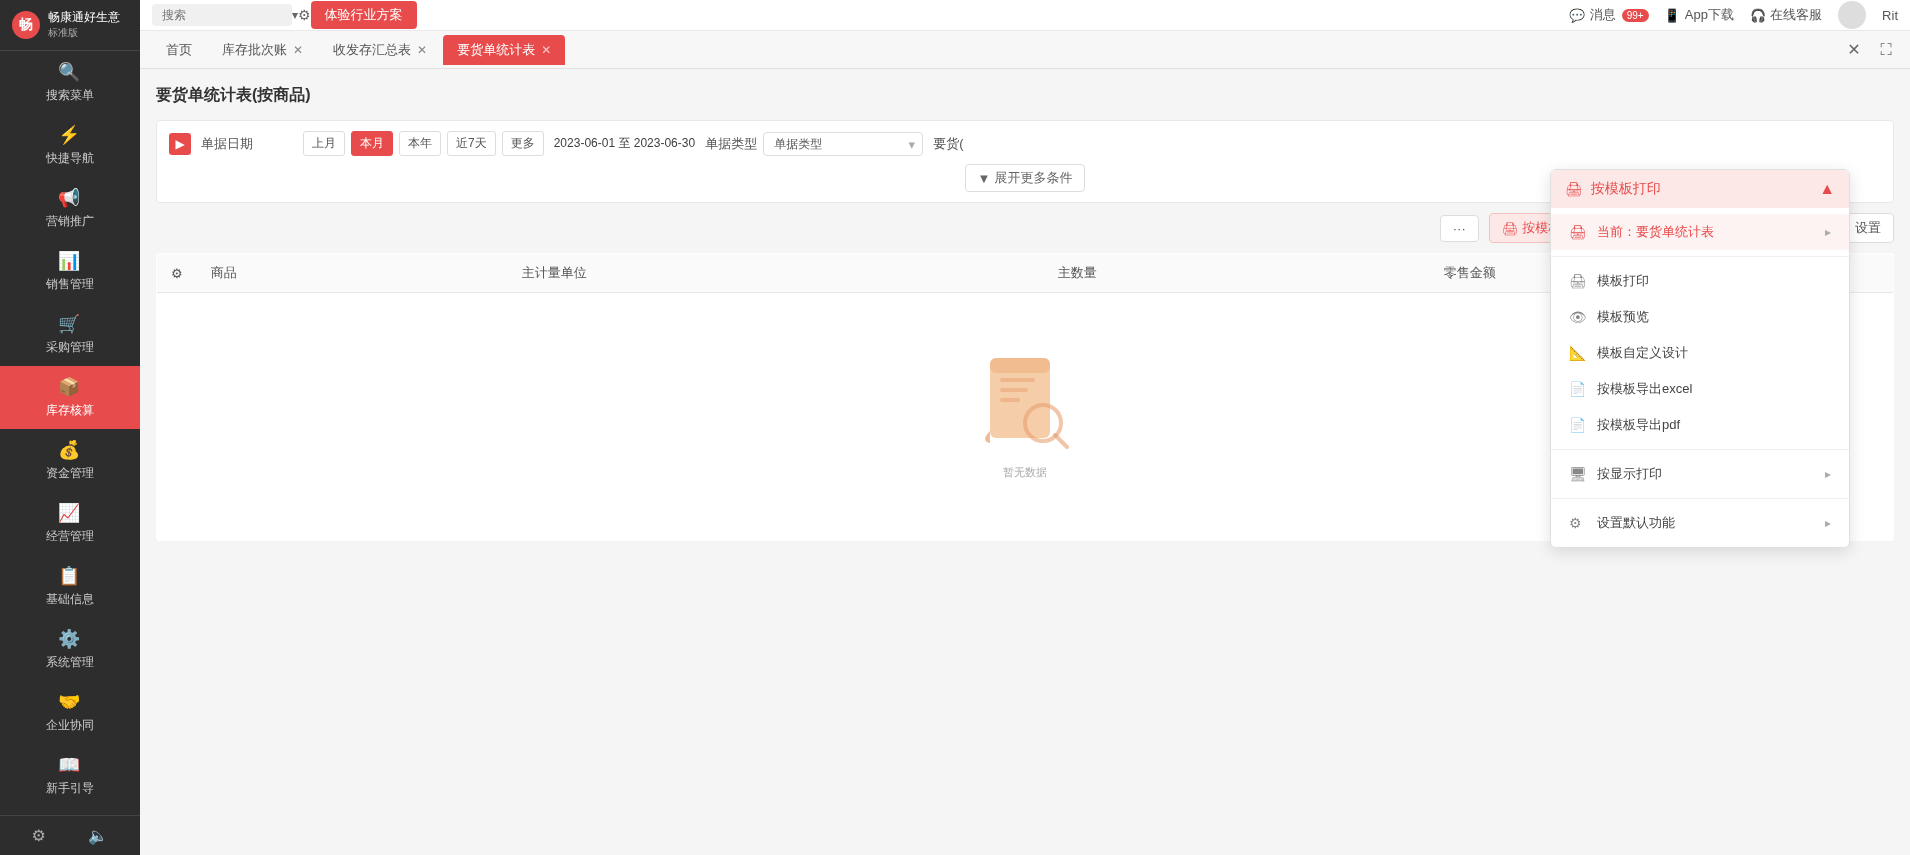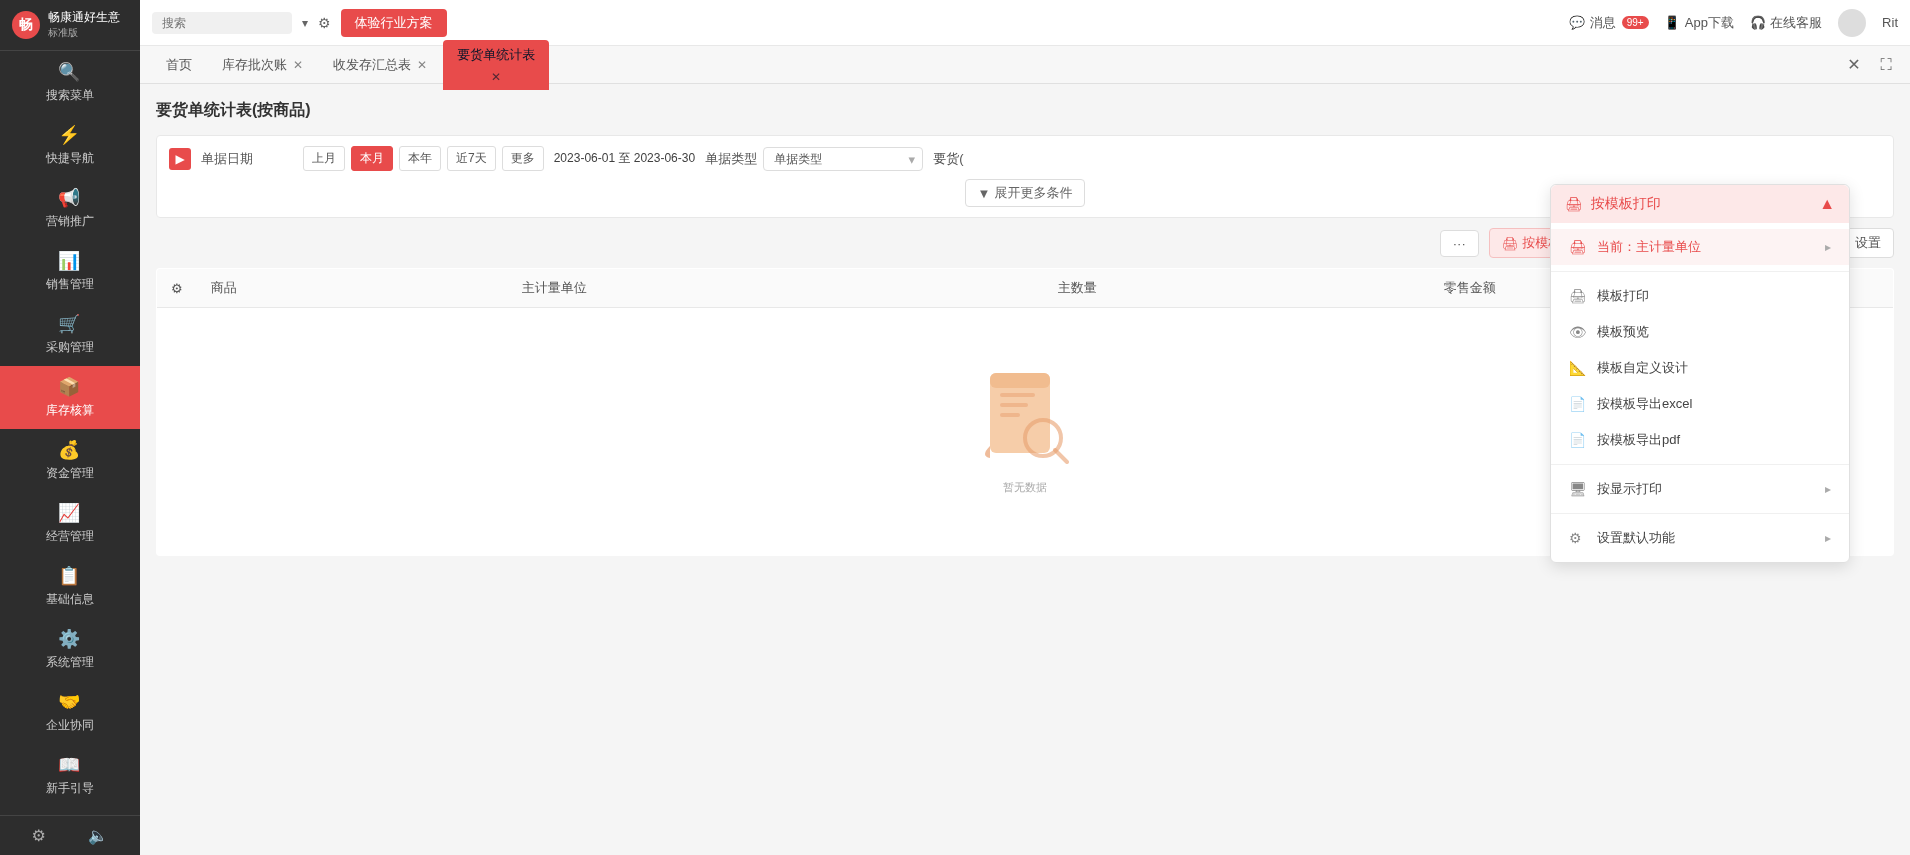--- a/index.html
+++ b/index.html
@@ -62,23 +62,22 @@
       flex-direction: column;
       overflow: hidden;
     }
 
     
     .topbar {
       background: #fff;
       display: flex;
       align-items: center;
       padding: 6px 12px;
-      gap: 10px;
       border-bottom: 1px solid #e8e8e8;
-      height: 46px;
+      height: 31px;
       flex-shrink: 0;
     }
     .topbar-search {
       background: #f0f0f0;
       border: none;
       border-radius: 4px;
       padding: 4px 10px;
       width: 140px;
       font-size: 12px;
       color: #999;
@@ -128,22 +127,21 @@
       padding: 6px 14px;
       font-size: 13px;
       cursor: pointer;
       border-radius: 4px 4px 0 0;
       gap: 6px;
       color: #555;
       background: transparent;
     }
     .tab.active {
       background: #e84b4b;
-      color: #0f172a;
-      flex-direction: column;
+      color: #ffffff;
     }
     .tab-close { font-size: 12px; color: inherit; opacity: 0.7; }
     .tabs-spacer { flex: 1; }
     .tabs-controls { display: flex; gap: 8px; align-items: center; }
     .tabs-ctrl-btn { width: 24px; height: 24px; display: flex; align-items: center; justify-content: center; cursor: pointer; color: #666; font-size: 16px; }
 
     
     .content {
       flex: 1;
       overflow: auto;
@@ -601,21 +599,21 @@
         <div class="print-dropdown-header-left">
           <span>🖨</span>
           <span>按模板打印</span>
         </div>
         <span class="print-dropdown-close">▲</span>
       </div>
 
       <div class="dropdown-section">
         <div class="dropdown-item dropdown-current">
           <span class="dropdown-item-icon">🖨</span>
-          <span class="dropdown-item-label">当前：主计量单位</span>
+          <span class="dropdown-item-label">当前：要货单统计表</span>
           <span class="dropdown-item-arrow">▸</span>
         </div>
       </div>
 
       <div class="dropdown-section">
         <div class="dropdown-item">
           <span class="dropdown-item-icon">🖨</span>
           <span class="dropdown-item-label">模板打印</span>
         </div>
         <div class="dropdown-item">

